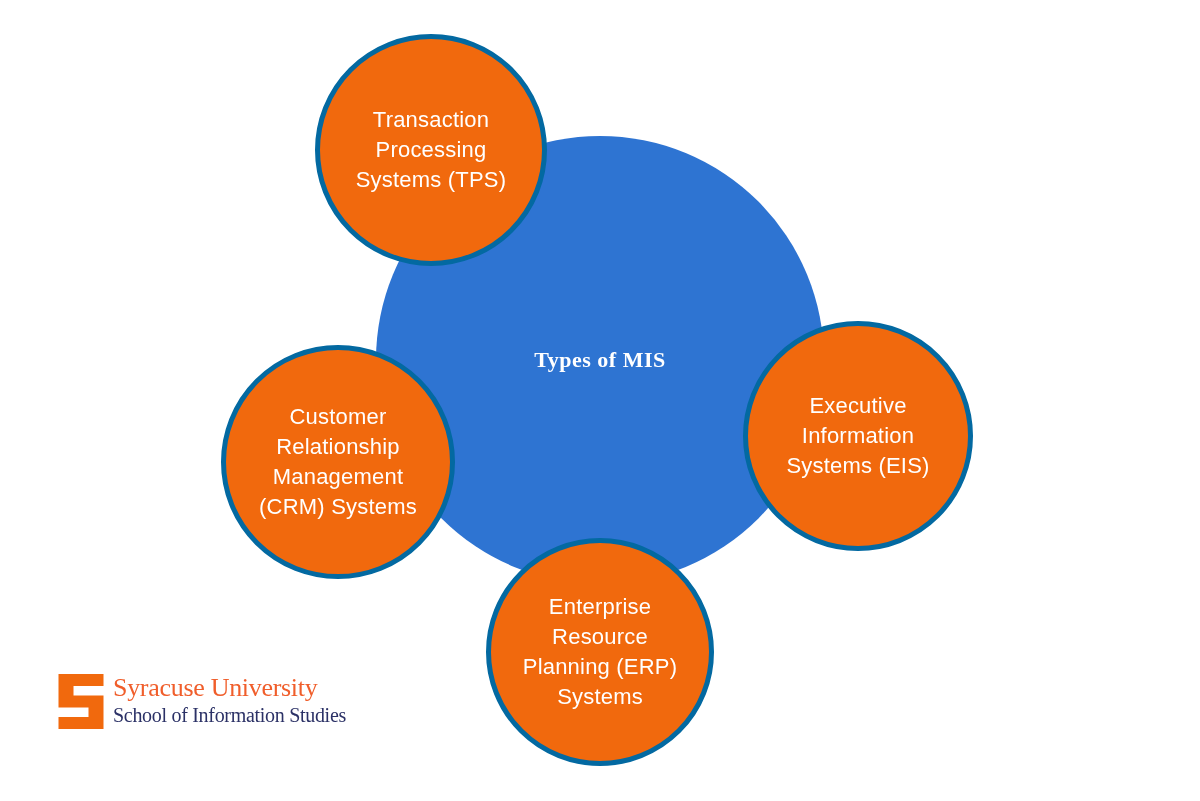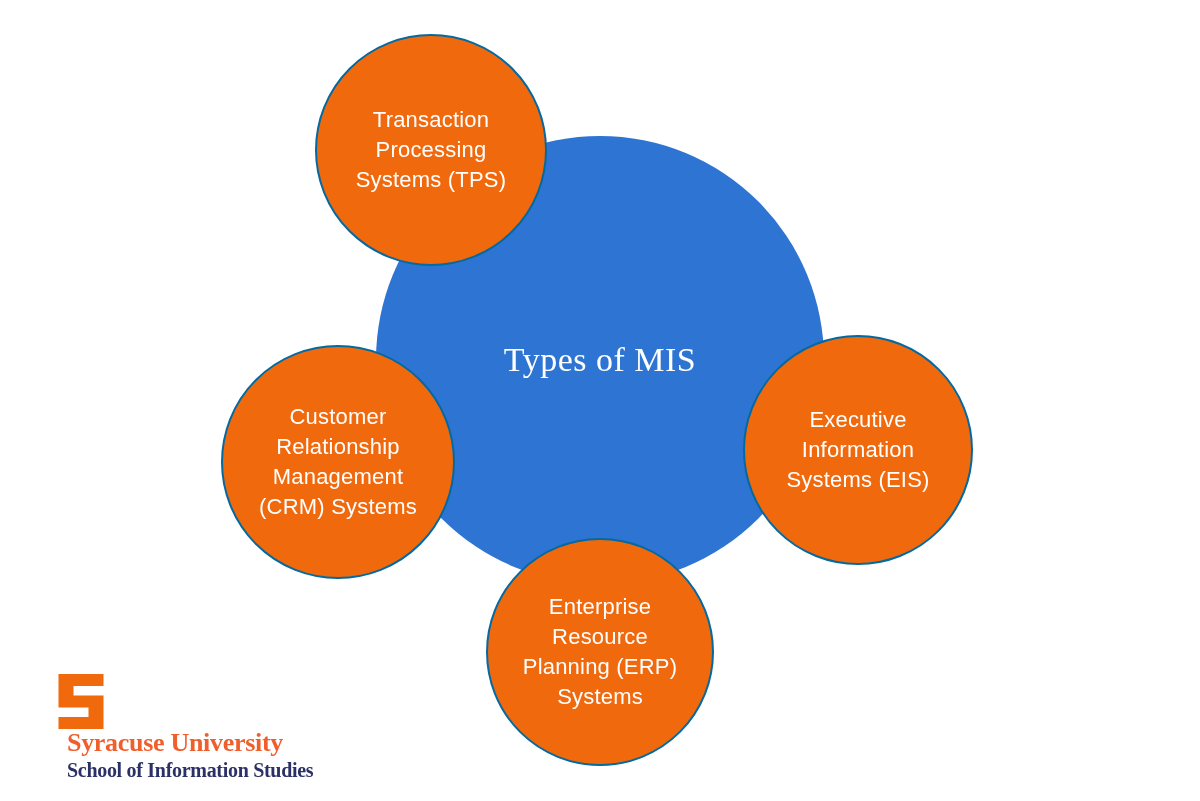--- a/index.html
+++ b/index.html
@@ -24,60 +24,60 @@
     height: 448px;
     border-radius: 50%;
     background: var(--hub-blue, #2E74D2);
     display: flex;
     align-items: center;
     justify-content: center;
     z-index: 1;
   }
   .hub-title {
     font-family: "Liberation Serif", serif;
-    font-weight: normal;
-    font-size: 34px;
+    font-weight: bold;
+    font-size: 22px;
     color: #ffffff;
     text-align: right;
     letter-spacing: 0.5px;
   }
   
   .node {
     position: absolute;
     box-sizing: border-box;
     border-radius: 50%;
     background: var(--node-orange, #F1690D);
-    border: 2px solid #0369a1;
+    border: 5px solid #0369a1;
     display: flex;
     align-items: center;
     justify-content: center;
     z-index: 2;
   }
   .node-label {
     color: #ffffff;
     font-size: 22px;
     line-height: 30px;
     text-align: center;
     white-space: pre-line;
     letter-spacing: 0.2px;
   }
   .node-tps { left: 315px; top: 34px;  width: 232px; height: 232px; }
   .node-dss { left: 640px; top: 23px;  width: 232px; height: 232px; }
-  .node-eis { left: 743px; top: 335px; width: 230px; height: 230px; }
+  .node-eis { left: 743px; top: 321px; width: 230px; height: 230px; }
   .node-erp { left: 486px; top: 538px; width: 228px; height: 228px; }
   .node-crm { left: 221px; top: 345px; width: 234px; height: 234px; }
   
   .logo {
     position: absolute;
     left: 58px;
     top: 674px;
     display: flex;
-    flex-direction: column;
+    flex-direction: row;
+    align-items: center;
     z-index: 3;
-    font-weight: bold;
   }
   .block-s {
     width: 46px;
     height: 55px;
     flex: 0 0 auto;
   }
   .logo-text {
     margin-left: 9px;
     font-family: "Liberation Serif", serif;
   }

